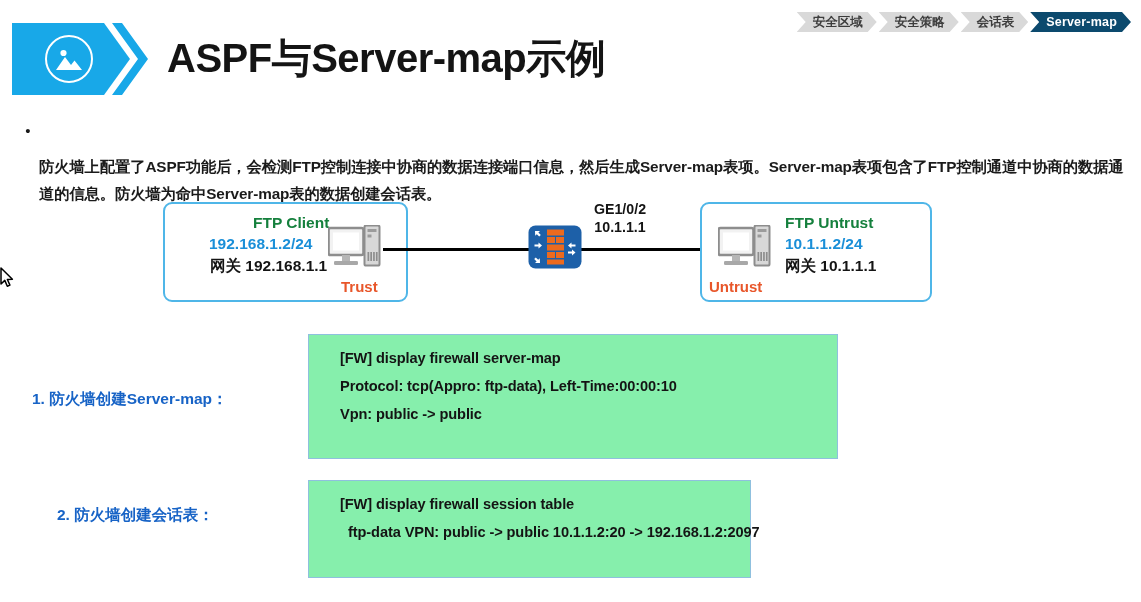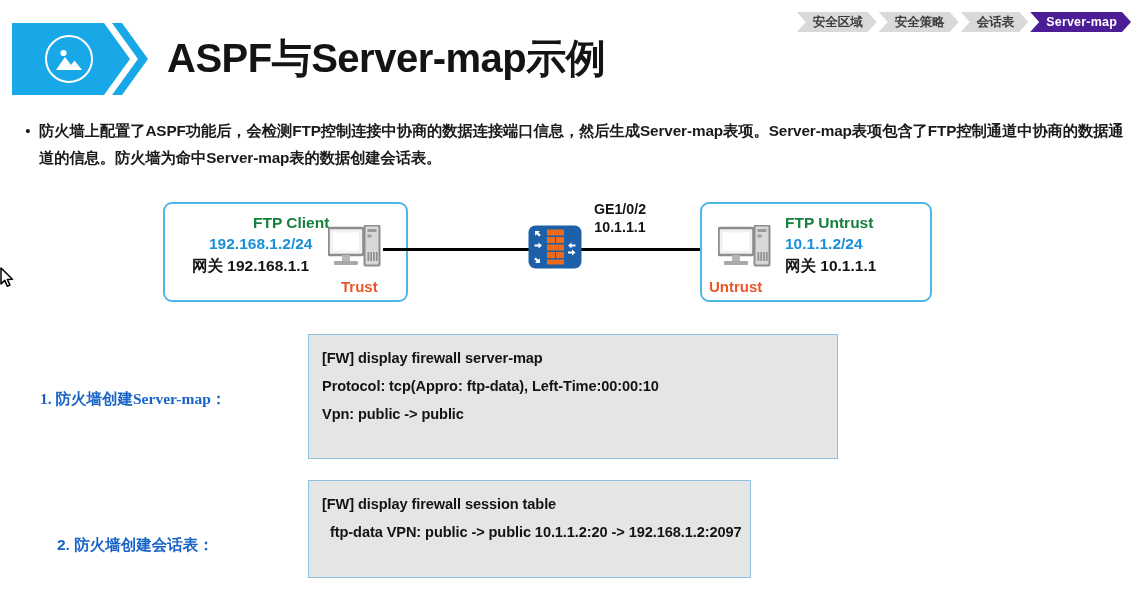--- a/index.html
+++ b/index.html
@@ -35,21 +35,21 @@
     white-space: nowrap;
     color: #3d3d3d;
     background: #d4d4d4;
     margin-right: 2px;
     clip-path: polygon(0 0, calc(100% - 9px) 0, 100% 50%, calc(100% - 9px) 100%, 0 100%, 9px 50%);
   }
   .crumb.plain {
     background: #d9d9d9;
   }
   .crumb.active {
-    background: #4c1d95;
+    background: #0c4a6e;
     color: #ffffff;
     letter-spacing: 0.2px;
   }
 
   
   .title-band {
     position: absolute;
     left: 12px;
     top: 23px;
     width: 1141px;
@@ -111,20 +111,21 @@
     line-height: 27px;
     text-align: center;
     color: #1a1a1a;
   }
   .bullet-text {
     font-size: 15.3px;
     line-height: 27px;
     font-weight: bold;
     color: #1a1a1a;
     letter-spacing: -0.1px;
+    margin-top: 36px;
   }
 
   
   .diagram { position: absolute; left: 0; top: 192px; width: 1141px; height: 130px; }
 
   .zone-box {
     position: absolute;
     box-sizing: border-box;
     border: 2px solid #4fb6e8;
     border-radius: 9px;
@@ -170,22 +171,22 @@
     position: absolute;
     font-size: 15.5px;
     font-weight: bold;
     color: #1763c6;
     white-space: nowrap;
   }
   .cmd-box {
     position: absolute;
     box-sizing: border-box;
     border: 1.5px solid #8fc0de;
-    background: #e5e5e5;
-    padding: 9px 0 9px 13px;
+    background: #86efac;
+    padding: 9px 0 9px 31px;
   }
   .cmd-line {
     font-size: 14.6px;
     font-weight: bold;
     line-height: 28px;
     color: #141414;
     white-space: nowrap;
     letter-spacing: -0.1px;
   }
   .cmd-line.indent { padding-left: 8px; }
@@ -218,21 +219,21 @@
 <div class="bullet-block">
   <div class="bullet-dot">•</div>
   <div class="bullet-text">防火墙上配置了ASPF功能后，会检测FTP控制连接中协商的数据连接端口信息，然后生成Server-map表项。Server-map表项包含了FTP控制通道中协商的数据通道的信息。防火墙为命中Server-map表的数据创建会话表。</div>
 </div>
 
 <div class="diagram">
 
   <div class="zone-box zone-left"></div>
   <div class="host-label host-title" style="left:253px; top:20px;">FTP Client</div>
   <div class="host-label host-ip" style="left:209px; top:41px;">192.168.1.2/24</div>
-  <div class="host-label host-gw" style="left:192px; top:63px;">网关 192.168.1.1</div>
+  <div class="host-label host-gw" style="left:210px; top:63px;">网关 192.168.1.1</div>
   <div class="zone-tag" style="left:341px; top:86px;">Trust</div>
   <div class="pc" style="left:328px; top:33px;">
     <svg width="56" height="48" viewBox="0 0 56 48">
       <rect x="0.5" y="3" width="35" height="27" rx="2" fill="#f2f2f2" stroke="#8d8d8d" stroke-width="2.6"></rect>
       <rect x="5" y="7.5" width="26" height="18" fill="#ffffff"></rect>
       <rect x="14" y="30" width="8" height="6" fill="#b6b6b6"></rect>
       <rect x="6" y="36" width="24" height="4" rx="1.3" fill="#a8a8a8"></rect>
       <rect x="36.5" y="0.5" width="15" height="40" rx="1.6" fill="#d8d8d8" stroke="#8d8d8d" stroke-width="2"></rect>
       <rect x="39.5" y="4" width="9" height="3" fill="#9b9b9b"></rect>
       <rect x="39.5" y="9.5" width="4" height="3" fill="#9b9b9b"></rect>
@@ -292,28 +293,28 @@
     <g fill="#ffffff">
       <path d="M7 6 l5 0 l-1.6 1.6 l2.4 2.4 l-1.6 1.6 l-2.4 -2.4 l-1.6 1.6 z"></path>
       <path d="M6.5 19.5 l4 0 l0 -2 l3.5 3 l-3.5 3 l0 -2 l-4 0 z"></path>
       <path d="M12 38 l-5 0 l1.6 -1.6 l-2.4 -2.4 l1.6 -1.6 l2.4 2.4 l1.6 -1.6 z"></path>
       <path d="M47.5 19.5 l-4 0 l0 -2 l-3.5 3 l3.5 3 l0 -2 l4 0 z"></path>
       <path d="M40 26.5 l4 0 l0 -2 l3.5 3 l-3.5 3 l0 -2 l-4 0 z"></path>
     </g>
   </svg>
 </div>
 
-<div class="step-label" style="left:40px; top:389px;font-family:Liberation Serif, serif;">1. 防火墙创建Server-map：</div>
+<div class="step-label" style="left:32px; top:389px;">1. 防火墙创建Server-map：</div>
 <div class="cmd-box" style="left:308px; top:334px; width:530px; height:125px;">
   <div class="cmd-line">[FW] display firewall server-map</div>
   <div class="cmd-line">Protocol: tcp(Appro: ftp-data),  Left-Time:00:00:10</div>
   <div class="cmd-line">Vpn: public -&gt; public</div>
 </div>
 
-<div class="step-label" style="left:57px; top:505px;margin-top:30px;">2. 防火墙创建会话表：</div>
+<div class="step-label" style="left:57px; top:505px;">2. 防火墙创建会话表：</div>
 <div class="cmd-box" style="left:308px; top:480px; width:443px; height:98px;">
   <div class="cmd-line">[FW] display firewall session table</div>
   <div class="cmd-line indent">ftp-data  VPN: public -&gt; public  10.1.1.2:20 -&gt; 192.168.1.2:2097</div>
 </div>
 
 <div class="cursor">
   <svg width="15" height="22" viewBox="0 0 15 22">
     <path d="M1 1 L1 17 L4.8 13.4 L7.3 19.2 L9.9 18.1 L7.4 12.5 L12.4 12.2 Z" fill="#ffffff" stroke="#000000" stroke-width="1.5" stroke-linejoin="round"></path>
   </svg>
 </div>

